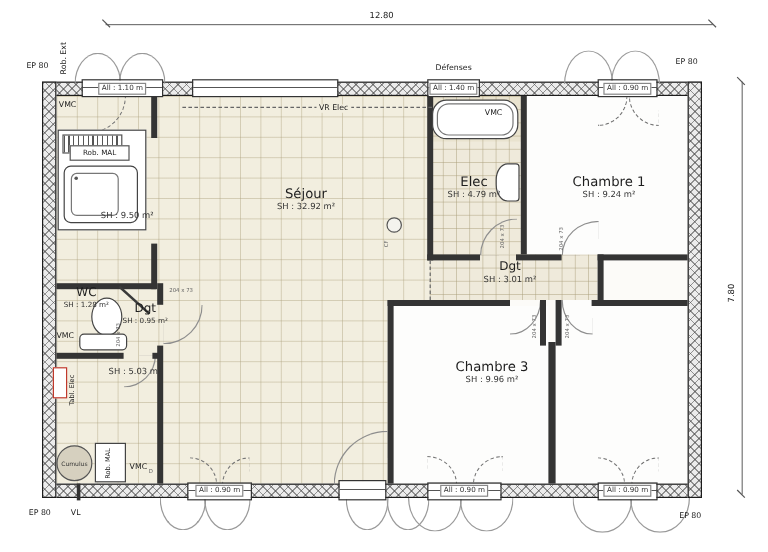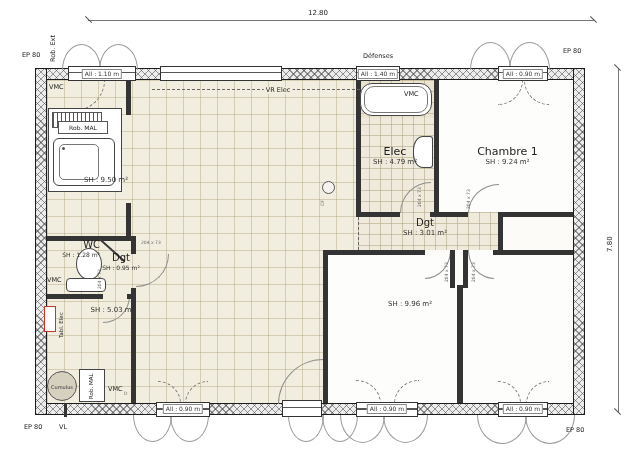--- a/index.html
+++ b/index.html
@@ -202,40 +202,45 @@
   <div class="dsize" style="left:141px;top:240px;">204 x 73</div>
   <div class="dsize rot90" style="left:417px;top:207px;">204 x 73</div>
   <div class="dsize rot90" style="left:466px;top:209px;">204 x 73</div>
   <div class="dsize rot90" style="left:444px;top:282px;">204 x 73</div>
   <div class="dsize rot90" style="left:471px;top:282px;">204 x 73</div>
   <div class="dsize rot90" style="left:97px;top:289px;">204 x 73</div>
 
   <div class="room" style="left:56px;top:176px;width:100px;">
     <div class="rarea">SH : 9.50 m²</div>
   </div>
+  <div class="room" style="left:195px;top:156px;width:120px;">
+    <div class="rname">Séjour</div>
+    <div class="rarea">SH : 32.92 m²</div>
+  </div>
   <div class="room" style="left:357px;top:146px;width:76px;">
     <div class="rname">Elec</div>
     <div class="rarea">SH : 4.79 m²</div>
   </div>
   <div class="room" style="left:445px;top:146px;width:125px;">
     <div class="rname">Chambre 1</div>
     <div class="rarea">SH : 9.24 m²</div>
   </div>
   <div class="room" style="left:385px;top:217px;width:80px;">
     <div class="rname" style="font-size:10px;">Dgt</div>
     <div class="rarea">SH : 3.01 m²</div>
   </div>
-  <div class="room" style="left:44px;top:239px;width:56px;text-align:right;">
+  <div class="room" style="left:44px;top:239px;width:56px;">
     <div class="rname" style="font-size:10px;">WC</div>
     <div class="rarea" style="font-size:6px;">SH : 1.28 m²</div>
   </div>
   <div class="room" style="left:92px;top:252px;width:58px;">
     <div class="rname" style="font-size:10px;">Dgt</div>
     <div class="rarea" style="font-size:6px;">SH : 0.95 m²</div>
   </div>
   <div class="room" style="left:60px;top:306px;width:105px;">
     <div class="rarea">SH : 5.03 m²</div>
   </div>
   <div class="room" style="left:350px;top:300px;width:120px;">
+    <div class="rname">Chambre 3</div>
     <div class="rarea">SH : 9.96 m²</div>
   </div>
 
 </div>
 
 </body></html>

